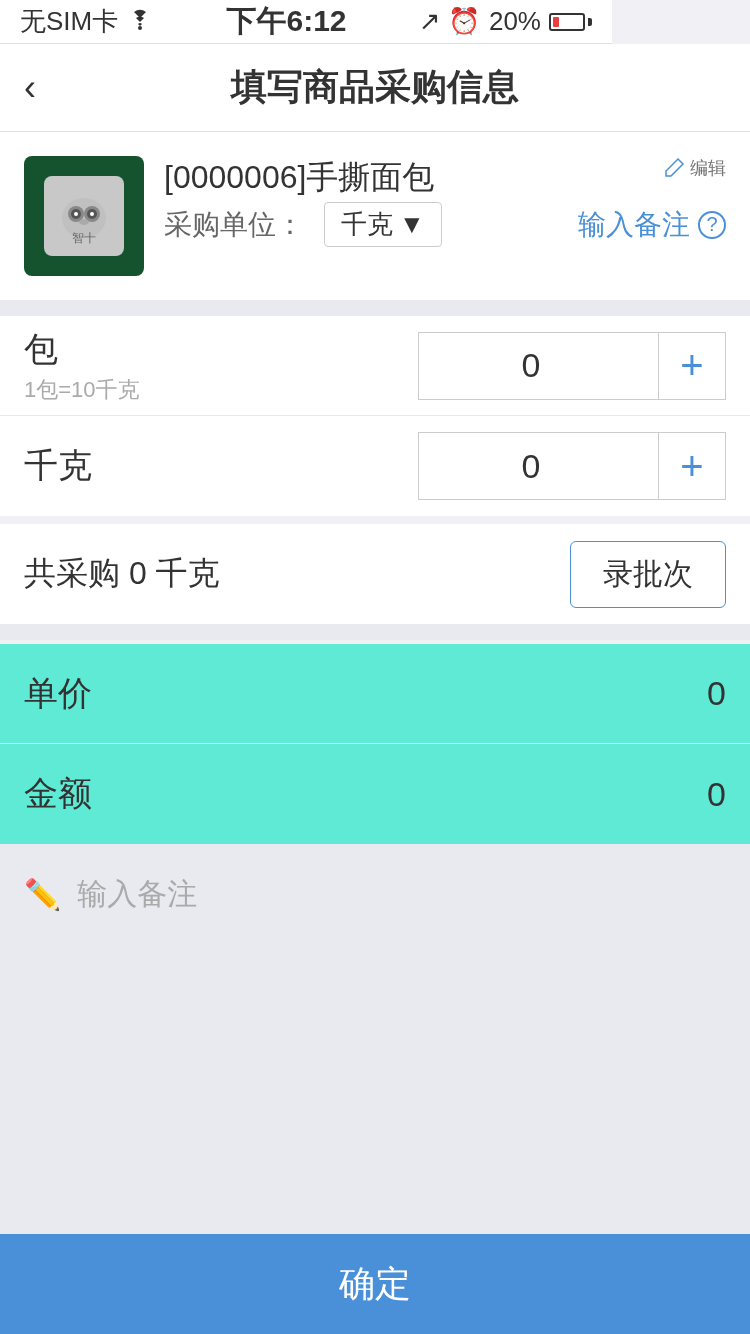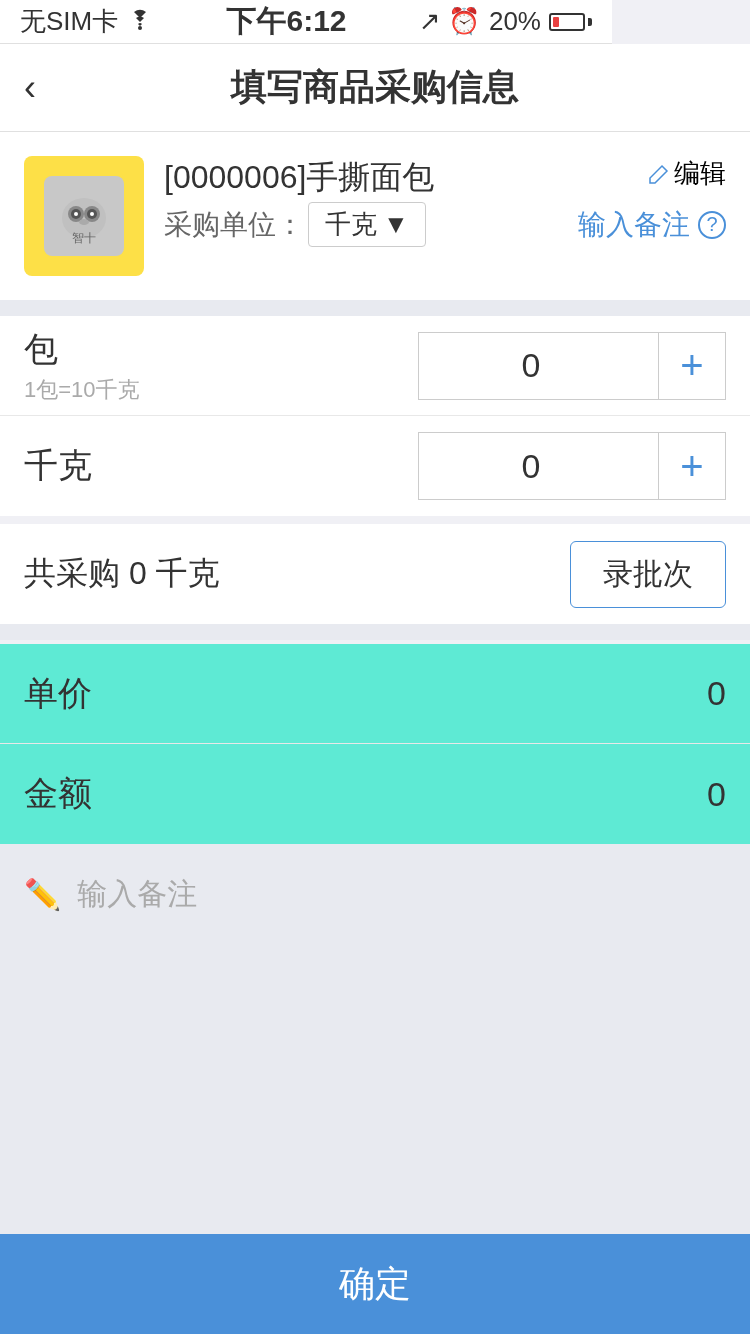--- a/index.html
+++ b/index.html
@@ -100,21 +100,21 @@
       margin-top: 0;
       padding: 24px 24px;
       display: flex;
       align-items: flex-start;
       gap: 20px;
       border-bottom: 8px solid #e8eaf0;
     }
     .product-image {
       width: 120px;
       height: 120px;
-      background: #fde047;
+      background: #14532d;
       border-radius: 8px;
       display: flex;
       align-items: center;
       justify-content: center;
       flex-shrink: 0;
     }
     .product-image-placeholder {
       width: 80px;
       height: 80px;
       background: #c8c8c8;
@@ -134,38 +134,38 @@
       justify-content: space-between;
       align-items: flex-start;
       margin-bottom: 2px;
     }
     .product-name {
       font-size: 32px;
       color: #333;
       font-weight: 500;
     }
     .edit-link {
-      font-size: 26px;
-      color: #000000;
-      display: flex;
-      align-items: center;
+      font-size: 18px;
+      color: #737373;
+      display: flex;
+      align-items: flex-start;
       gap: 4px;
       white-space: nowrap;
     }
     .product-row-bottom {
       display: flex;
       justify-content: space-between;
       align-items: center;
     }
     .unit-label {
       font-size: 28px;
       color: #666;
       display: flex;
       align-items: center;
-      gap: 4px;
+      gap: 20px;
     }
     .unit-select {
       border: 1px solid #ccc;
       border-radius: 4px;
       padding: 4px 16px;
       font-size: 26px;
       color: #333;
       background: #fff;
       display: flex;
       align-items: center;

